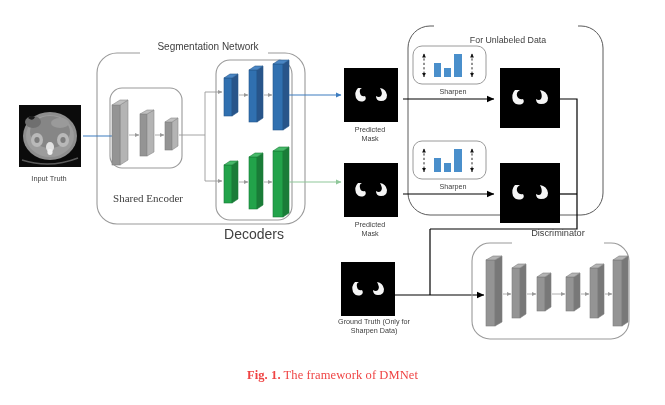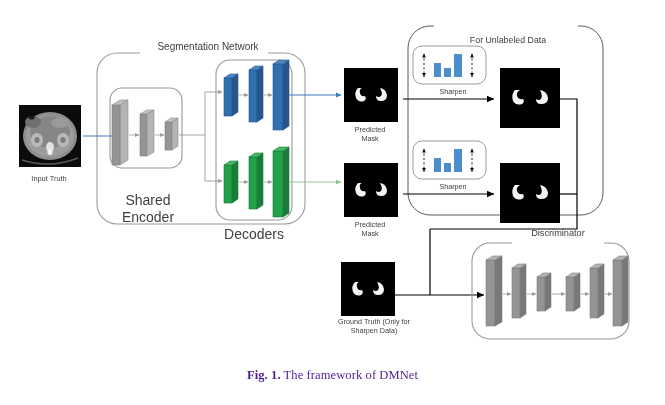--- a/index.html
+++ b/index.html
@@ -32,40 +32,40 @@
 
   
   .caption {
     position: absolute;
     left: 0;
     top: 368px;
     width: 665px;
     text-align: center;
     font-family: "Liberation Serif", serif;
     font-size: 12.5px;
-    color: #4c1d95;
+    color: #ef4444;
     letter-spacing: .1px;
   }
   .caption .cap-label {
     font-weight: bold;
   }
 
   
   .dlabel {
     position: absolute;
     font-family: "Liberation Sans", sans-serif;
     color: #404040;
     text-align: center;
     line-height: 1.22;
     white-space: pre-line;
     pointer-events: none;
   }
   .lbl-input        { left: 6px;   top: 174px; width: 86px;  font-size: 7.4px; }
   .lbl-segnet       { left: 118px; top: 41px;  width: 180px; font-size: 10px; }
-  .lbl-encoder      { left: 98px;  top: 192px; width: 100px; font-size: 14px; }
+  .lbl-encoder      { left: 98px;  top: 192px; width: 100px; font-size: 11px; font-family: Liberation Serif, serif; }
   .lbl-decoders     { left: 208px; top: 226px; width: 92px;  font-size: 14px; }
   .lbl-unlabeled    { left: 422px; top: 7px;   width: 172px; font-size: 8.8px; margin-top: 28px; }
   .lbl-predmask1    { left: 330px; top: 126px; width: 80px;  font-size: 7.2px; }
   .lbl-predmask2    { left: 330px; top: 221px; width: 80px;  font-size: 7.2px; }
   .lbl-sharpen1     { left: 415px; top: 88px;  width: 76px;  font-size: 7.2px; }
   .lbl-sharpen2     { left: 415px; top: 183px; width: 76px;  font-size: 7.2px; }
   .lbl-groundtruth  { left: 318px; top: 318px; width: 112px; font-size: 7.2px; }
   .lbl-discriminator{ left: 498px; top: 228px; width: 120px; font-size: 9.2px; text-align: center; }
 </style>
 </head>

